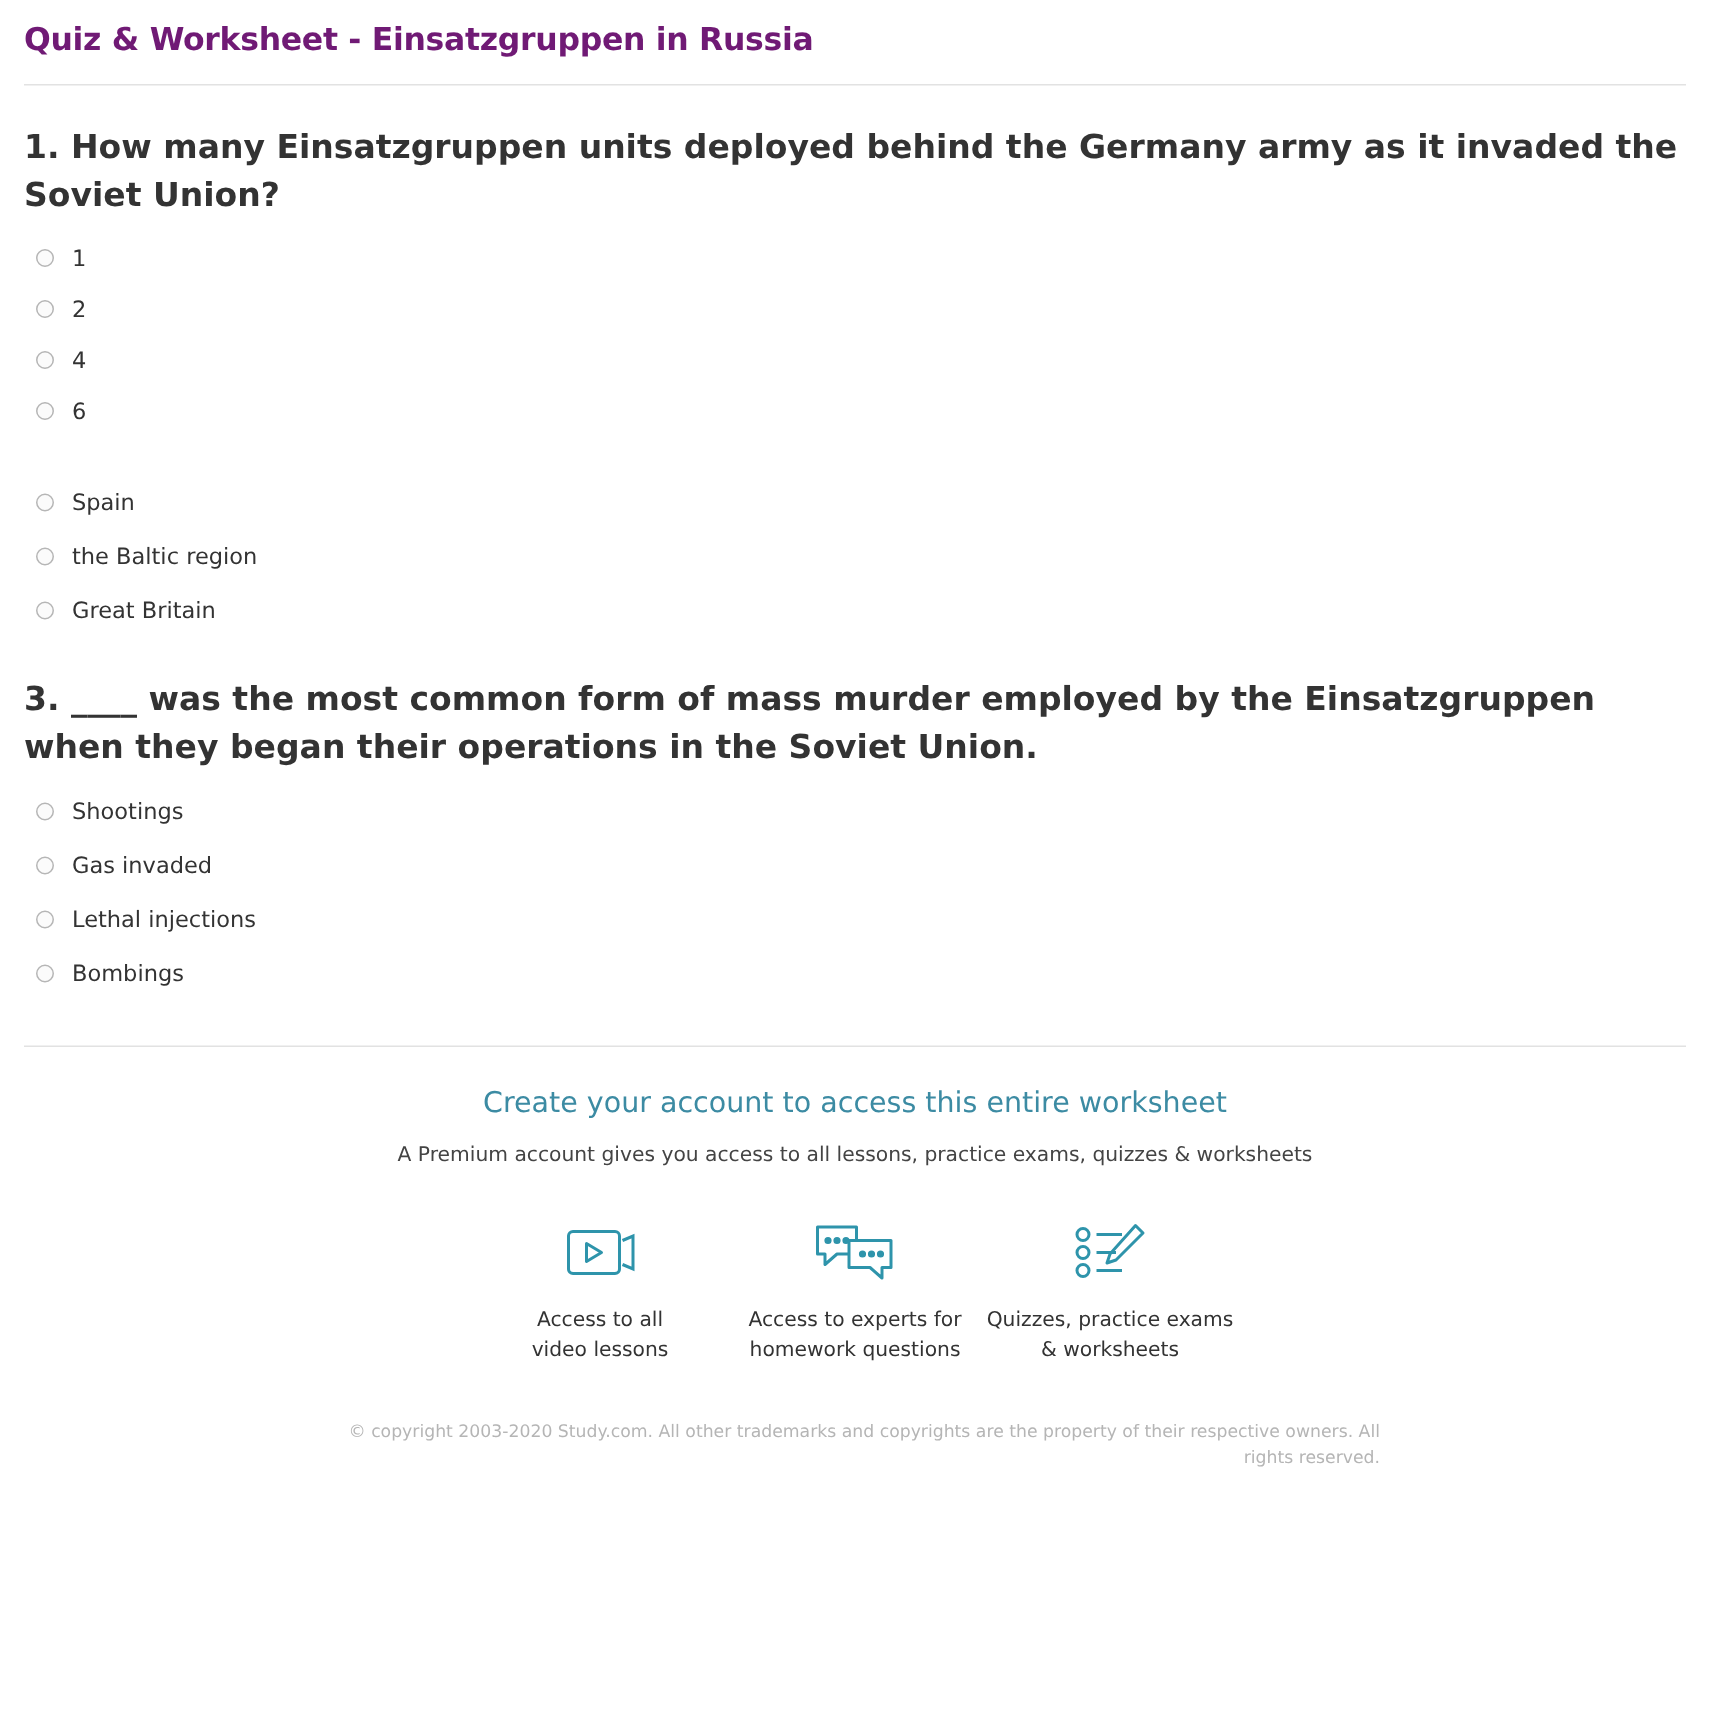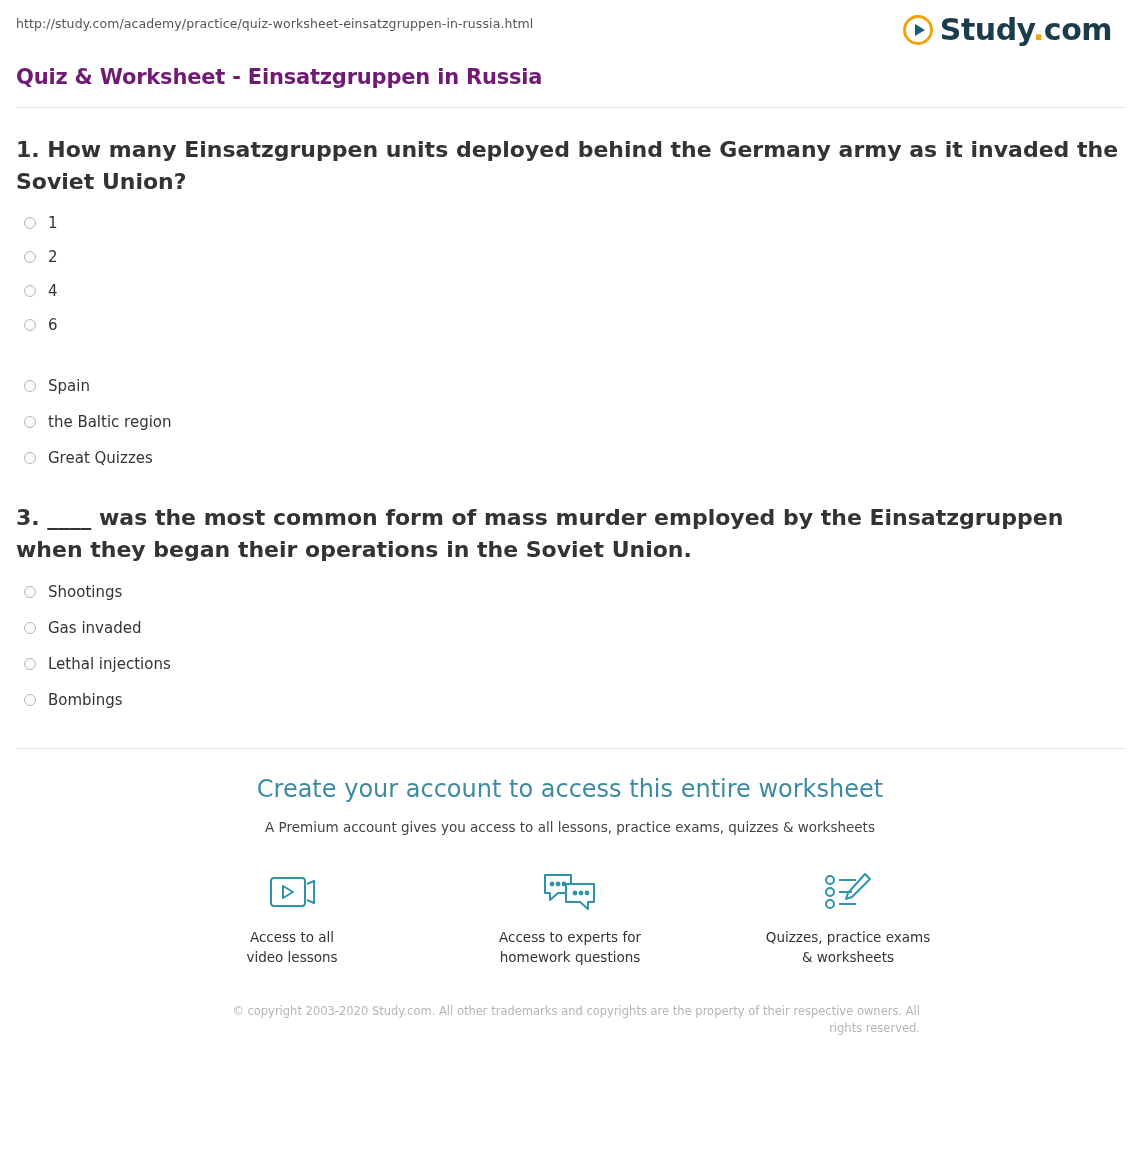--- a/index.html
+++ b/index.html
@@ -109,34 +109,33 @@
   .promo-sep {
     border: 0;
     border-top: 1px solid #e2e2e2;
     margin: 30px 16px 0 16px;
   }
   .promo {
     text-align: center;
     padding: 26px 16px 0 16px;
   }
   .promo-head {
-    font-size: 24px;
+    font-size: 19px;
     color: #3c8ba3;
     margin: 0 0 10px 0;
     font-weight: normal;
   }
   .promo-sub {
     font-size: 13.5px;
     color: #444;
     margin: 16px;
   }
   .features {
     display: flex;
     justify-content: center;
-    gap: 108px;
     margin-top: 32px;
   }
   .feature {
     width: 170px;
     text-align: center;
   }
   .feature-icon {
     height: 50px;
     display: flex;
     align-items: center;
@@ -158,27 +157,20 @@
     color: #b5b5b5;
     line-height: 1.5;
     padding-bottom: 24px;
   }
 </style>
 </head>
 <body>
 
 <div class="page">
 
-  <div class="topbar">
-    <div class="url">http://study.com/academy/practice/quiz-worksheet-einsatzgruppen-in-russia.html</div>
-    <div class="logo">
-      <span class="logo-mark"></span>
-      <span class="logo-text"><span>Study</span><span class="dot">.</span><span class="com">com</span></span>
-    </div>
-  </div>
 
   <h1 class="title">Quiz &amp; Worksheet - Einsatzgruppen in Russia</h1>
   <hr class="rule">
 
   <div class="questions">
 
     <div class="question q1">
       <p class="q-text">1. How many Einsatzgruppen units deployed behind the Germany army as it invaded the Soviet Union?</p>
       <ul class="options">
         <li class="option">
@@ -205,21 +197,21 @@
         <li class="option">
           <span class="radio"></span>
           <span>Spain</span>
         </li>
         <li class="option">
           <span class="radio"></span>
           <span>the Baltic region</span>
         </li>
         <li class="option">
           <span class="radio"></span>
-          <span>Great Quizzes</span>
+          <span>Great Britain</span>
         </li>
       </ul>
     </div>
 
     <div class="question">
       <p class="q-text">3. ____ was the most common form of mass murder employed by the Einsatzgruppen when they began their operations in the Soviet Union.</p>
       <ul class="options">
         <li class="option">
           <span class="radio"></span>
           <span>Shootings</span>

